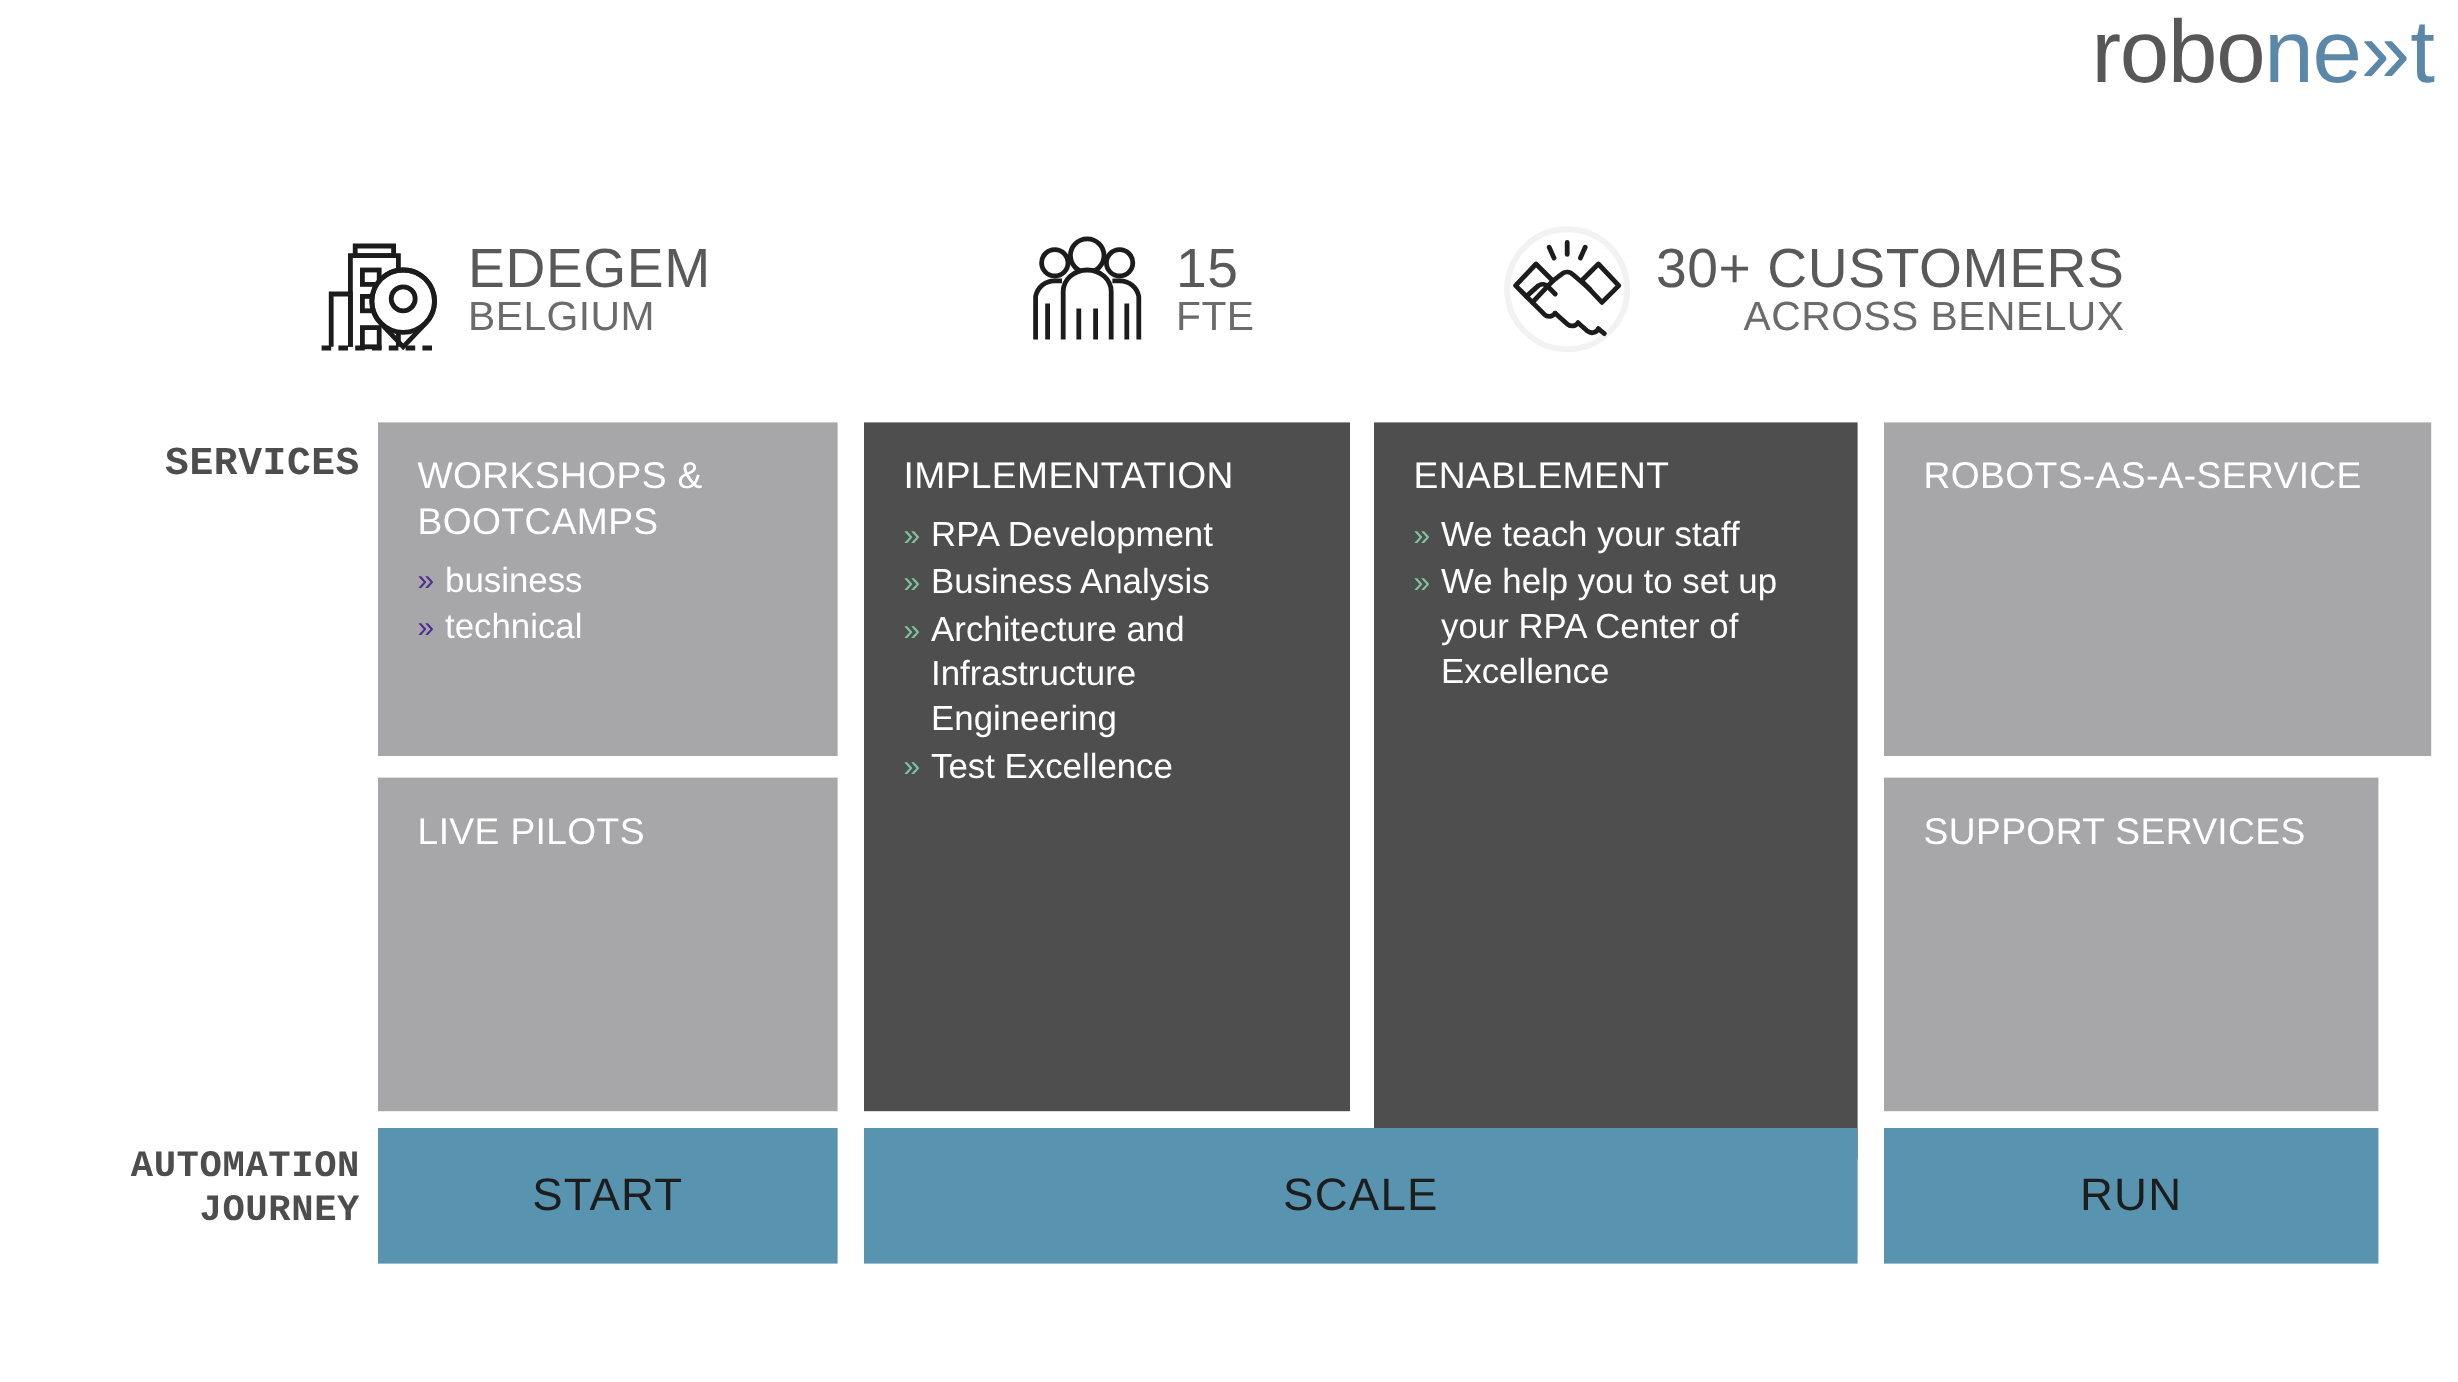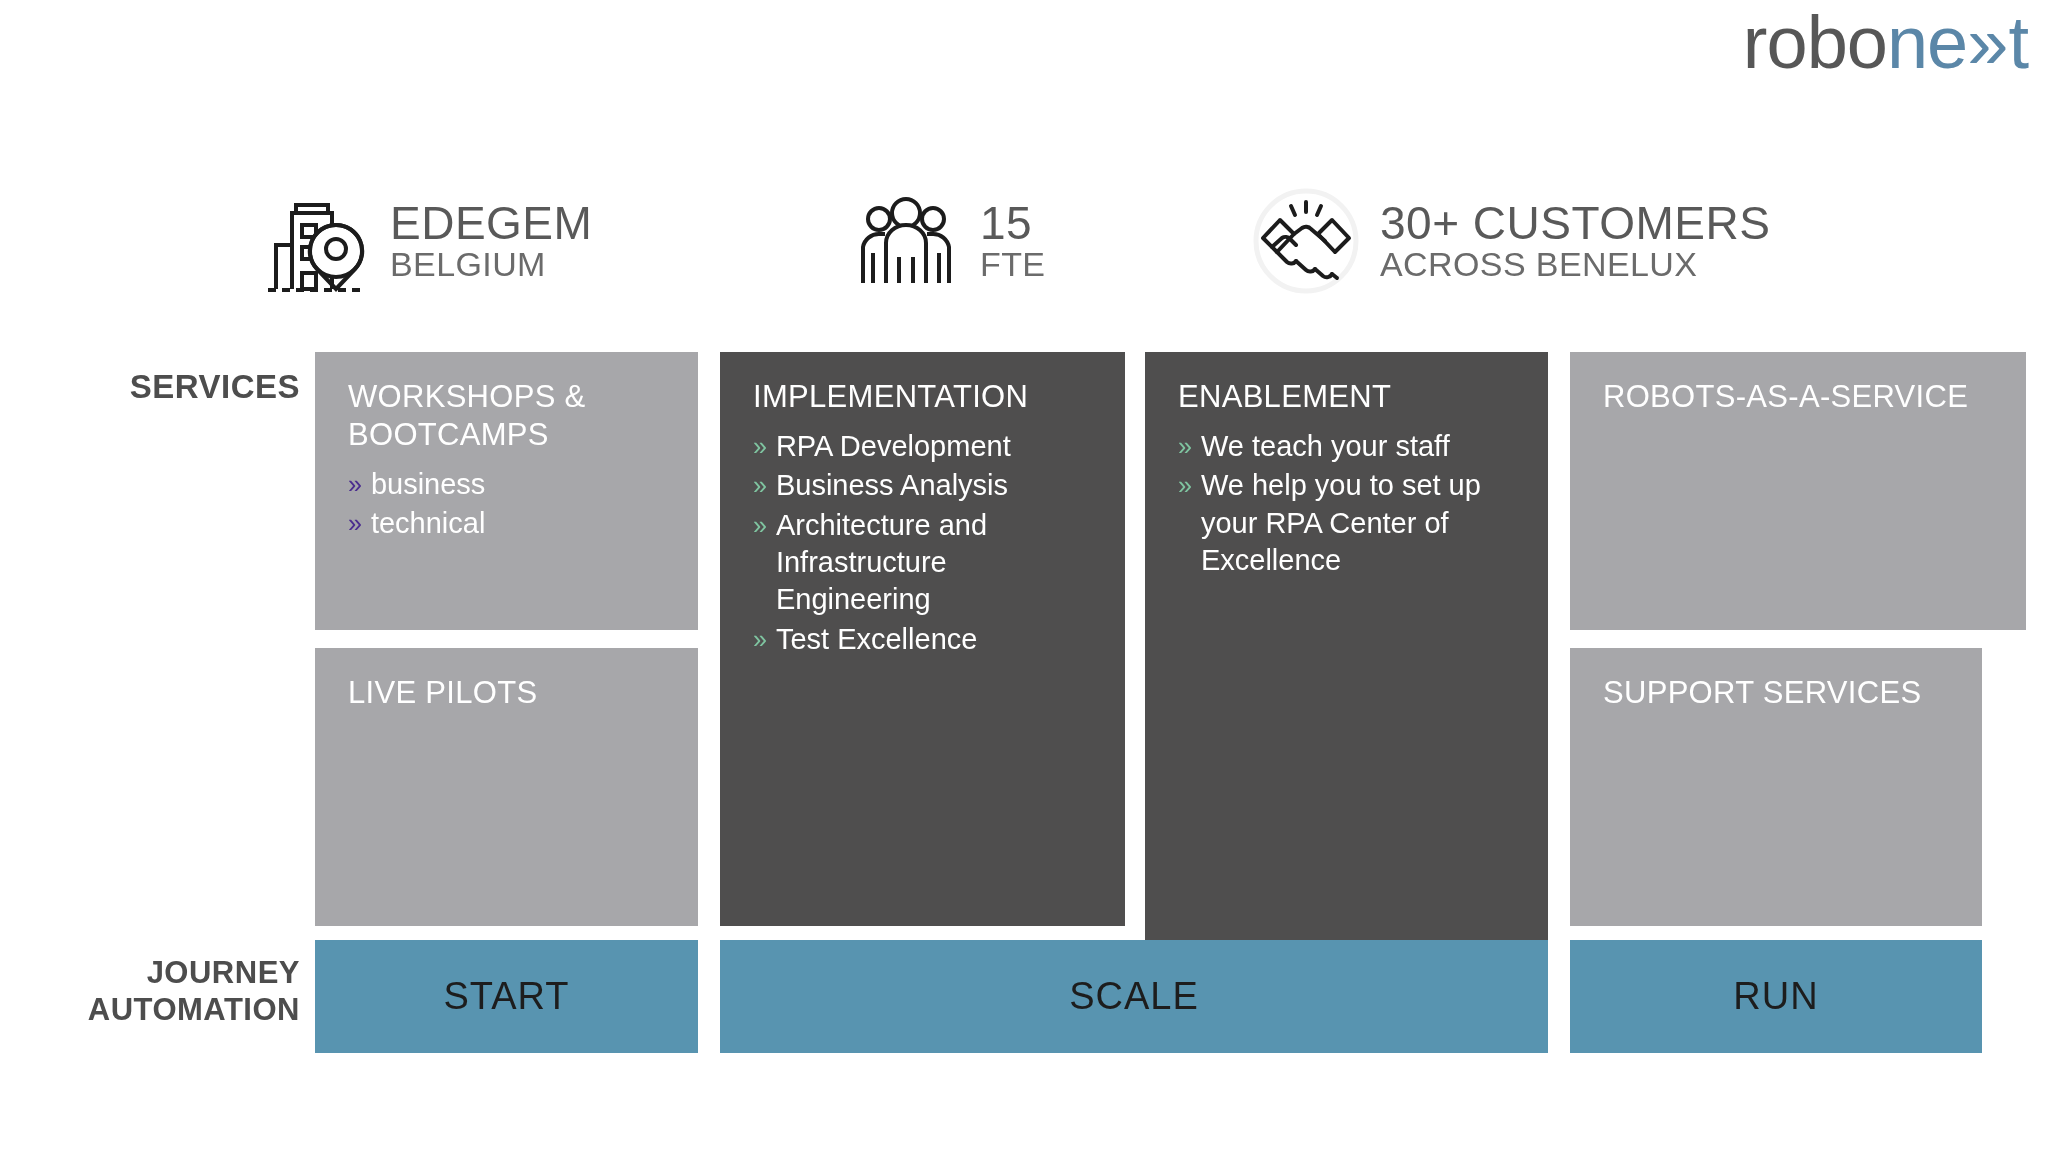--- a/index.html
+++ b/index.html
@@ -80,32 +80,33 @@
   }
   .stat-small {
     font-size: 34px;
     color: #6b6b6b;
     font-weight: 400;
     letter-spacing: 0.4px;
     white-space: nowrap;
   }
   .stat-1 { left: 20px; }
   .stat-2 { left: 610px; }
-  .stat-3 { left: 1010px; }
+  .stat-3 { left: 1010px; text-align: right; }
 
   
   .rail-label {
     position: absolute;
     left: 0;
     width: 300px;
     text-align: right;
     font-weight: 700;
     color: #4d4d4d;
     letter-spacing: 0.5px;
     line-height: 1.18;
+    font-family: Liberation Mono, monospace;
   }
   .rail-services { top: 368px; font-size: 33px; }
   .rail-journey  { top: 955px; font-size: 31px; }
 
   
   .card {
     position: absolute;
     box-sizing: border-box;
     padding: 26px 26px 20px 33px;
     color: #ffffff;
@@ -246,22 +247,22 @@
     <div class="stat-text">
       <div class="stat-big">30+ CUSTOMERS</div>
       <div class="stat-small">ACROSS BENELUX</div>
     </div>
   </div>
 
 </div>
 
 <div class="rail-label rail-services">SERVICES</div>
 <div class="rail-label rail-journey">
+  <div>AUTOMATION</div>
   <div>JOURNEY</div>
-  <div>AUTOMATION</div>
 </div>
 
 <div class="card light c-workshops">
   <div class="card-title">WORKSHOPS &amp;
 BOOTCAMPS</div>
   <ul class="card-list">
     <li>
       <span class="bullet purple">»</span>
       <span class="li-text">business</span>
     </li>

